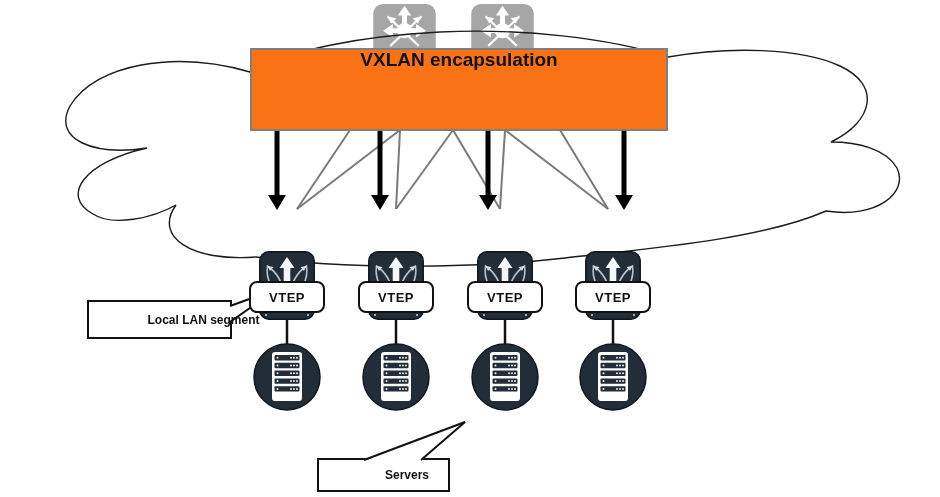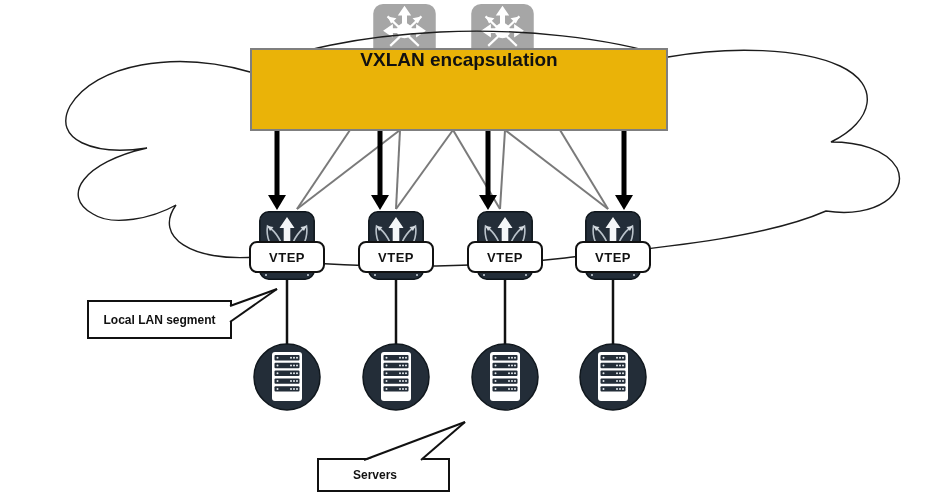--- a/index.html
+++ b/index.html
@@ -8,42 +8,42 @@
   .abs{position:absolute;}
   
   .routers{z-index:1;}
   #canvas{z-index:2;left:0;top:0;}
   .vxlan-box{z-index:3;}
   .node{z-index:4;}
   .callout-text{z-index:5;}
 
   .vxlan-box{
     left:250px;top:48px;width:418px;height:83px;box-sizing:border-box;
-    background:#eab308;border:2.5px solid #7f7f7f;
+    background:#f97316;border:2.5px solid #7f7f7f;
     display:flex;flex-direction:column;align-items:center;justify-content:flex-start;
     gap:5px;
   }
   .vxlan-box .line{font-size:19px;font-weight:bold;color:#111;line-height:1.1;}
 
-  .vtep-unit{width:76px;height:70px;}
+  .vtep-unit{width:76px;height:70px;margin-top:40px;}
   .vtep-unit svg{position:absolute;left:10px;top:0;}
   .vtep-label{
     position:absolute;left:0;top:30px;width:76px;height:32px;box-sizing:border-box;
     background:#ffffff;border:2px solid #111;border-radius:8px;
     display:flex;align-items:center;justify-content:center;
     font-size:13px;font-weight:bold;color:#111;letter-spacing:.5px;
   }
   .server-unit{width:70px;height:70px;}
 
   .callout-text{
     display:flex;align-items:center;justify-content:center;
-    font-weight:bold;font-size:12px;color:#111;text-align:center;
+    font-weight:bold;font-size:12px;color:#111;text-align:center;padding-left:44px;
   }
   #callout-local-text{left:88px;top:301px;width:143px;height:37px;}
-  #callout-servers-text{left:318px;top:459px;width:114px;height:32px;}
+  #callout-servers-text{left:306px;top:459px;width:114px;height:32px;}
 </style>
 </head>
 <body>
 
 <div class="abs routers" style="left:372px;top:3px;width:65px;height:50px;">
   <svg width="65" height="50" viewBox="0 0 72 56">
     <rect x="1" y="1" width="70" height="60" rx="11" fill="#a6a6a6"></rect>
     <line x1="52" y1="48" x2="17" y2="15" stroke="#fff" stroke-width="2.4"></line>
     <line x1="20" y1="48" x2="55" y2="15" stroke="#fff" stroke-width="2.4"></line>
     <path d="M17 15 l10 2 -6 6 Z" fill="#fff"></path>

